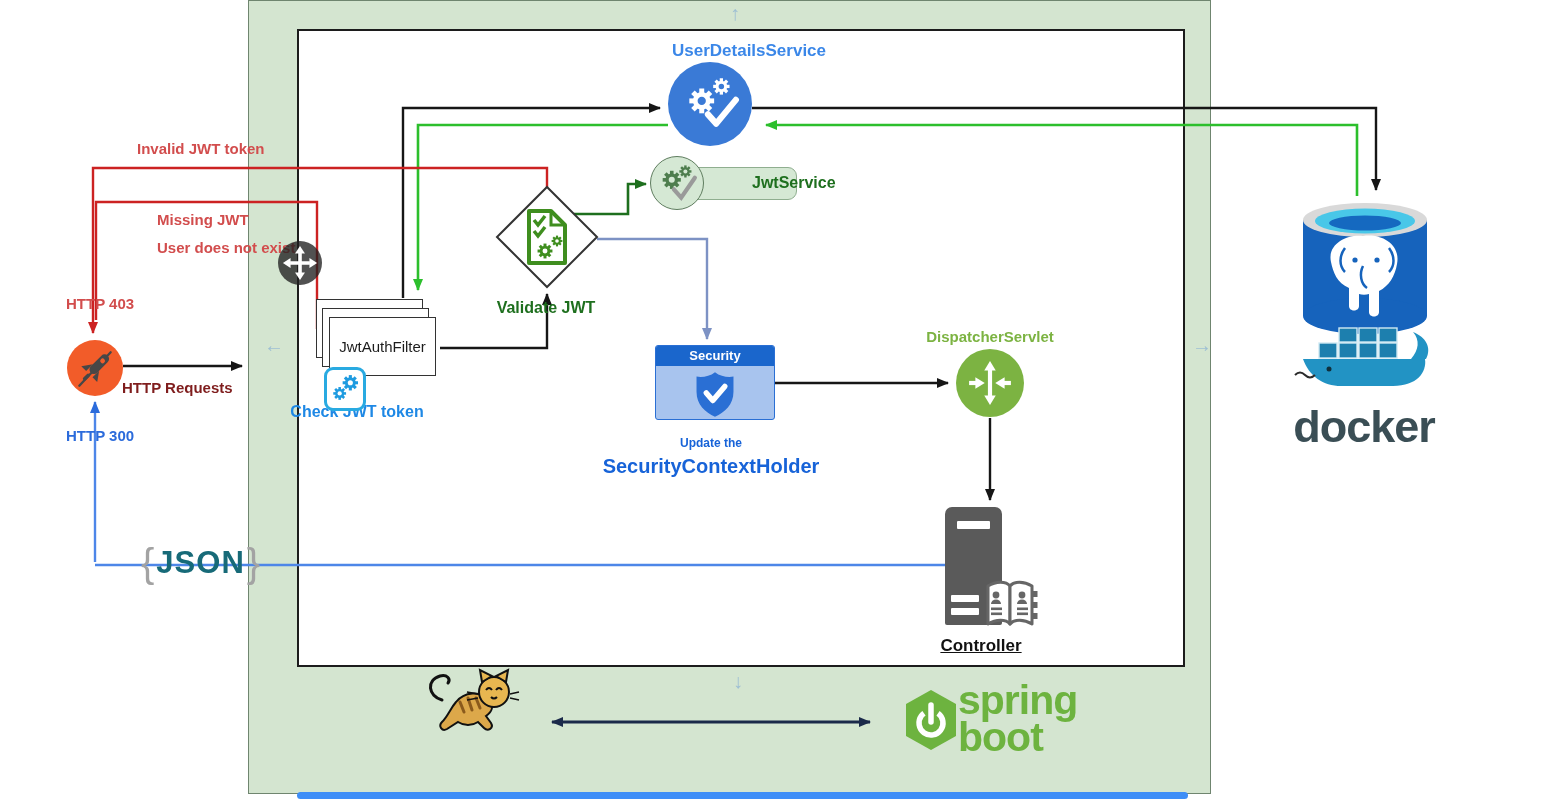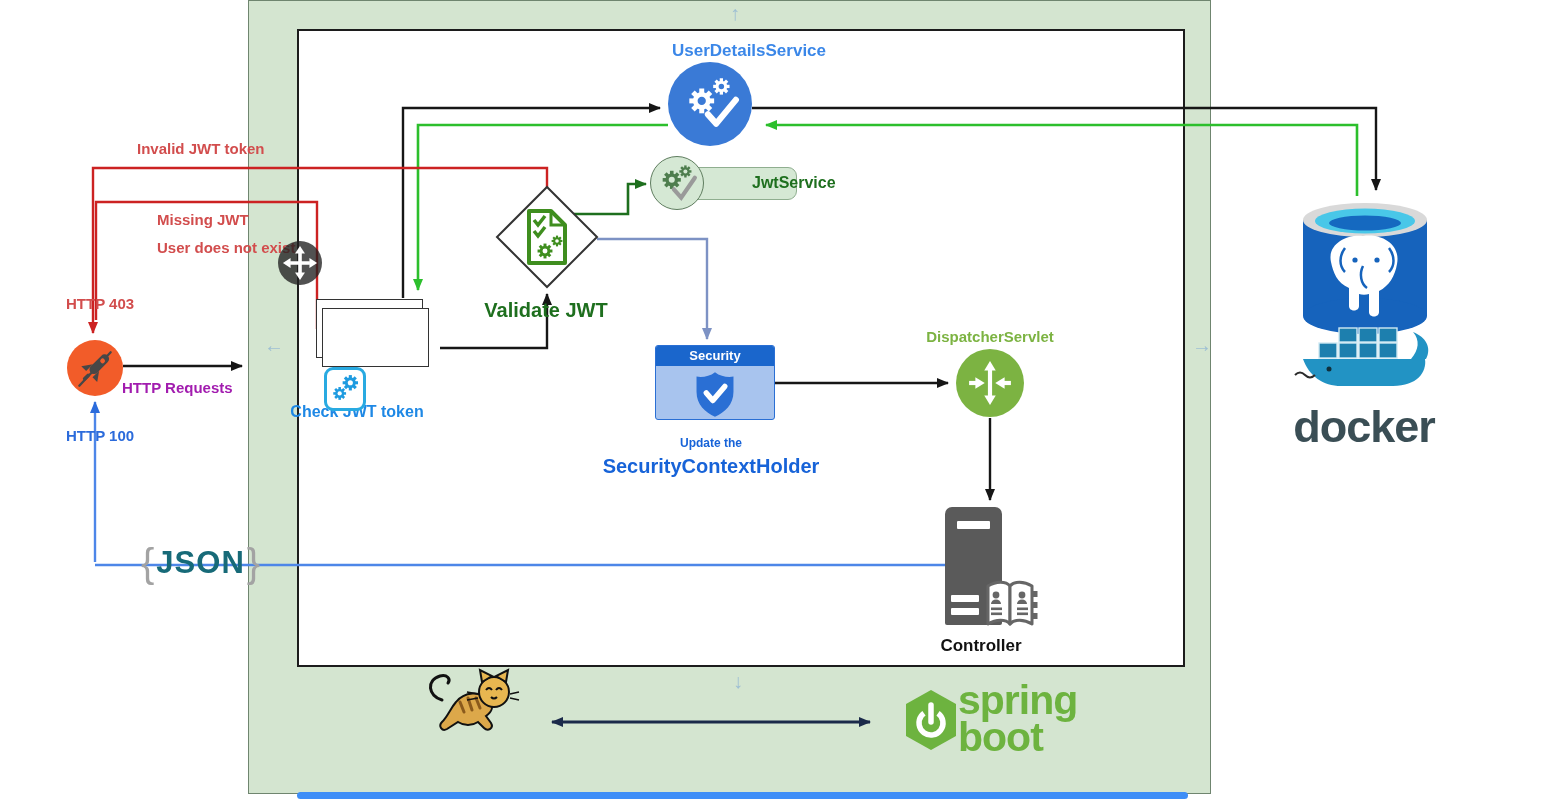--- a/index.html
+++ b/index.html
@@ -28,21 +28,21 @@
   .cx{transform:translateX(-50%);}
   .uds-circle{left:668px;top:62px;width:84px;height:84px;border-radius:50%;background:var(--blue-node);
               display:flex;align-items:center;justify-content:center;}
   .uds-label{left:710px;top:41px;font-size:17px;font-weight:bold;color:var(--blue-label);margin-left:39px;}
   .jwts-pill{left:664px;top:167px;width:133px;height:33px;background:var(--pale-green);
              border:1.5px solid #8fae8f;border-radius:9px;box-sizing:border-box;}
   .jwts-circle{left:650px;top:156px;width:54px;height:54px;border-radius:50%;background:var(--pale-green);
                border:1.5px solid #5f7d5f;box-sizing:border-box;display:flex;align-items:center;justify-content:center;}
   .jwts-label{left:752px;top:174px;font-size:16px;font-weight:bold;color:var(--dark-green);}
   .diamond{left:495px;top:185px;width:104px;height:104px;}
-  .validate-label{left:546px;top:299px;font-size:20px;font-weight:bold;color:var(--dark-green);}
+  .validate-label{left:546px;top:299px;font-size:16px;font-weight:bold;color:var(--dark-green);}
   .sheet{background:#fff;border:1.5px solid #333;box-sizing:border-box;}
   .sheet-back{left:316px;top:299px;width:107px;height:59px;}
   .sheet-mid{left:322px;top:308px;width:107px;height:59px;}
   .sheet-front{left:329px;top:317px;width:107px;height:59px;display:flex;align-items:center;justify-content:center;
                font-size:15px;color:#1c1c1c;}
   .jwt-badge{left:324px;top:367px;width:42px;height:44px;background:#fff;border:3px solid var(--cyan);
              border-radius:9px;box-sizing:border-box;display:flex;align-items:center;justify-content:center;z-index:4;}
   .checkjwt-label{left:357px;top:403px;font-size:16px;font-weight:bold;color:var(--blue-text);text-align:center;}
   .sec-panel{left:655px;top:345px;width:120px;height:75px;background:var(--security-body);
              border:1.5px solid var(--shield-blue);border-radius:3px;box-sizing:border-box;overflow:hidden;}
@@ -53,24 +53,24 @@
   .update2{left:711px;top:455px;font-size:20px;font-weight:bold;color:var(--update-blue);}
   .disp-circle{left:956px;top:349px;width:68px;height:68px;border-radius:50%;background:var(--dispatcher-green);
                display:flex;align-items:center;justify-content:center;}
   .disp-label{left:990px;top:328px;font-size:15px;font-weight:bold;color:var(--dispatcher-green);}
   .tower{left:945px;top:507px;width:57px;height:118px;background:var(--grey-tower);border-radius:7px 7px 2px 2px;}
   .tower .slot{position:absolute;background:#fff;border-radius:1px;}
   .slot1{left:12px;top:14px;width:33px;height:8px;}
   .slot2{left:6px;top:88px;width:28px;height:7px;}
   .slot3{left:6px;top:101px;width:28px;height:7px;}
   .book{left:983px;top:578px;z-index:4;}
-  .controller-label{left:981px;top:636px;font-size:17px;font-weight:bold;color:#111;}
+  .controller-label{left:981px;top:636px;font-size:17px;font-weight:bold;color:#111;text-decoration:underline;}
   .client-circle{left:67px;top:340px;width:56px;height:56px;border-radius:50%;background:var(--orange);
                  display:flex;align-items:center;justify-content:center;}
-  .httpreq-label{left:122px;top:379px;font-size:15px;font-weight:bold;color:#a21caf;}
+  .httpreq-label{left:122px;top:379px;font-size:15px;font-weight:bold;color:#7f1d1d;}
   .http403{left:66px;top:295px;font-size:15px;font-weight:bold;color:var(--red-text);}
   .http200{left:66px;top:427px;font-size:15px;font-weight:bold;color:var(--http200-blue);}
   .invalid{left:137px;top:140px;font-size:15px;font-weight:bold;color:var(--red-text);}
   .missing{left:157px;top:211px;font-size:15px;font-weight:bold;color:var(--red-text);}
   .notexist{left:157px;top:239px;font-size:15px;font-weight:bold;color:var(--red-text);text-align:center;}
   .json-wrap{left:141px;top:541px;display:flex;align-items:center;z-index:3;}
   .json-brace{font-size:40px;color:var(--brace-grey);font-weight:normal;line-height:44px;}
   .json-word{font-size:31px;font-weight:bold;color:var(--json-teal);letter-spacing:1px;padding:0 2px;}
   .docker-art{left:1285px;top:190px;z-index:3;}
   .docker-label{left:1364px;top:401px;font-size:45px;font-weight:bold;color:var(--docker-text);letter-spacing:-1px;}
@@ -217,20 +217,23 @@
           <circle r="8.5"></circle>
         </g>
         <circle r="4" fill="#fff"></circle>
       </g>
     </g>
   </svg>
   <div class="abs lbl cx validate-label">Validate JWT</div>
 
   <div class="abs node sheet sheet-back"></div>
   <div class="abs node sheet sheet-mid"></div>
+  <div class="abs node sheet sheet-front">
+    <span>JwtAuthFilter</span>
+  </div>
   <div class="abs jwt-badge">
     <svg width="32" height="32" viewBox="0 0 36 36">
       <g transform="translate(12,23) scale(0.6)">
         <g fill="#1e9be0">
           <rect x="-2.4" y="-12" width="4.8" height="24"></rect>
           <rect x="-2.4" y="-12" width="4.8" height="24" transform="rotate(45)"></rect>
           <rect x="-2.4" y="-12" width="4.8" height="24" transform="rotate(90)"></rect>
           <rect x="-2.4" y="-12" width="4.8" height="24" transform="rotate(135)"></rect>
           <circle r="8.5"></circle>
         </g>
@@ -307,21 +310,21 @@
         <circle cx="22.3" cy="12" r="2.3" fill="#f25c29"></circle>
         <path d="M18,21 L11.5,30 L18,30 Z"></path>
         <path d="M26.6,21 L33,30 L26.6,30 Z"></path>
         <rect x="20.6" y="30" width="3.4" height="8" rx="1.7"></rect>
       </g>
     </svg>
   </div>
   <div class="abs lbl httpreq-label">HTTP Requests</div>
 
   <div class="abs lbl http403">HTTP 403</div>
-  <div class="abs lbl http200">HTTP 100</div>
+  <div class="abs lbl http200">HTTP 300</div>
   <div class="abs lbl invalid">Invalid JWT token</div>
   <div class="abs lbl missing">Missing JWT</div>
   <div class="abs lbl notexist">User does not exist</div>
 
   <div class="abs json-wrap">
     <span class="json-brace">{</span>
     <span class="json-word">JSON</span>
     <span class="json-brace">}</span>
   </div>
 

